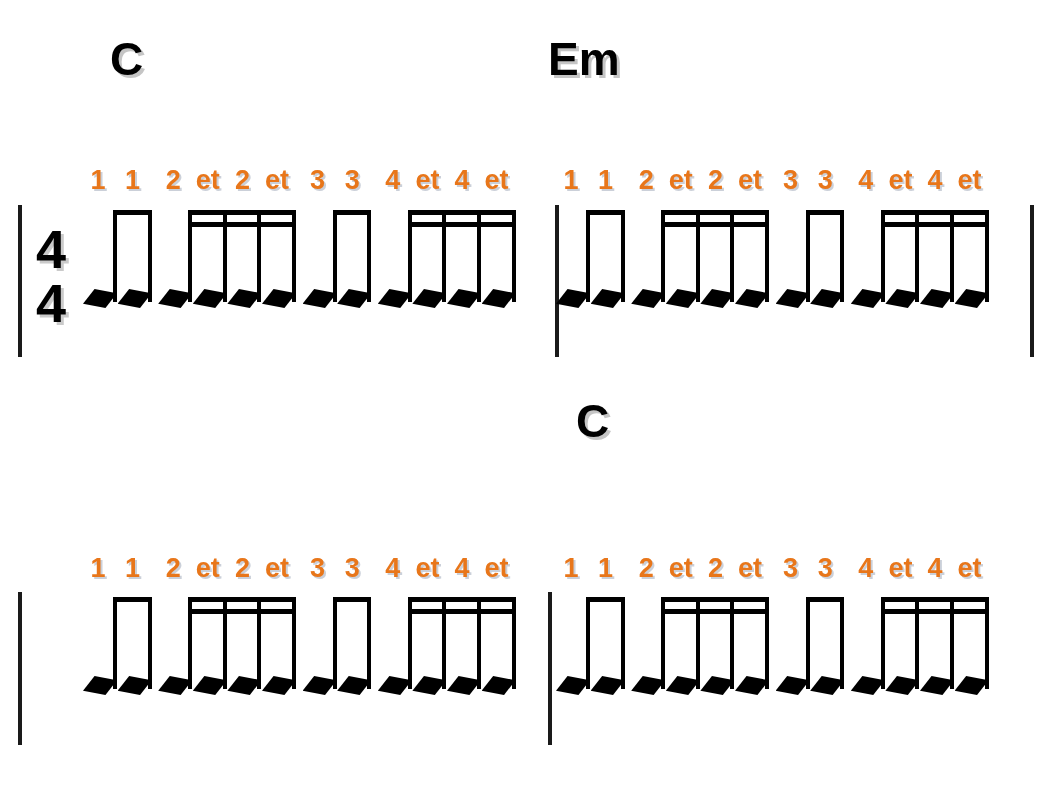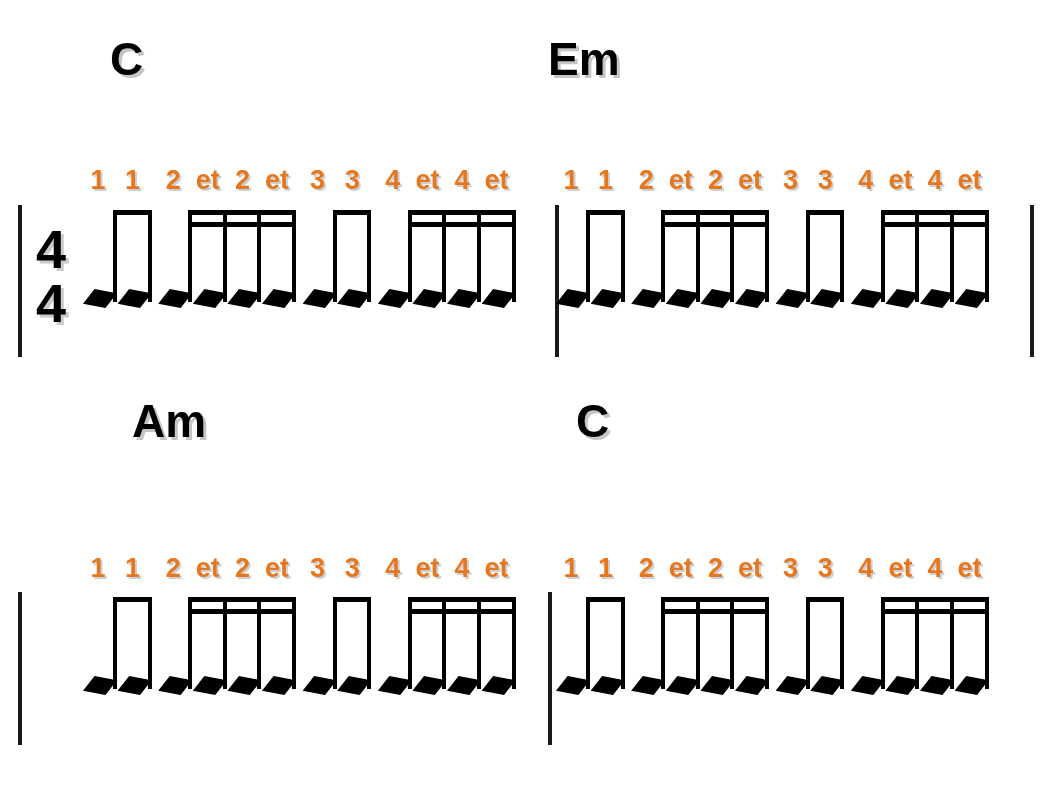--- a/index.html
+++ b/index.html
@@ -194,21 +194,20 @@
         <span class="count" style="left: 790.6px;">3</span>
         <span class="count" style="left: 825.2px;">3</span>
         <span class="count" style="left: 865.8px;">4</span>
         <span class="count" style="left: 900.4px;">et</span>
         <span class="count" style="left: 935px;">4</span>
         <span class="count" style="left: 969.6px;">et</span>
       </div>
     </div>
     <div class="measure" style="left: 0px; top: 0px; width: 1058px; height: 794px;">
       <div class="barline" style="left: 18px; top: 592px; height: 153px;"></div>
-      <div class="chord" style="left: 132px; top: 398px;">Am</div>
       <div class="notegroup" style="position: absolute; left: 0px; top: 0px;">
         <div class="notehead" style="left: 83px; top: 676px;"></div>
         <div class="stem" style="left: 113px; top: 597px; height: 92px;"></div>
         <div class="notehead" style="left: 117.6px; top: 676px;"></div>
         <div class="stem" style="left: 147.6px; top: 597px; height: 92px;"></div>
         <div class="beam" style="left: 113px; top: 597px; width: 38.6px;"></div>
       </div>
       <div class="notegroup" style="position: absolute; left: 0px; top: 0px;">
         <div class="notehead" style="left: 158.2px; top: 676px;"></div>
         <div class="stem" style="left: 188.2px; top: 597px; height: 92px;"></div>

